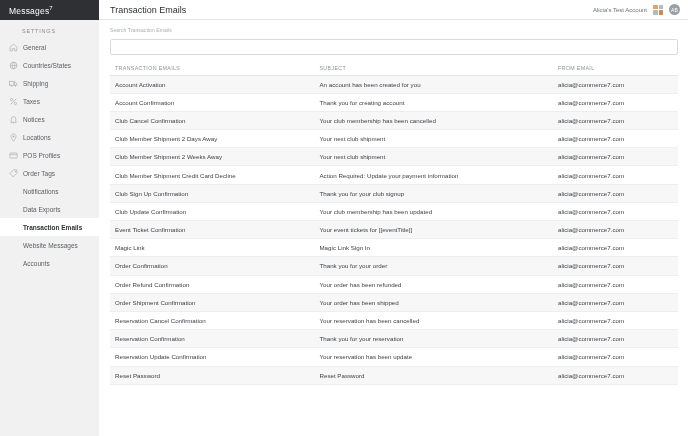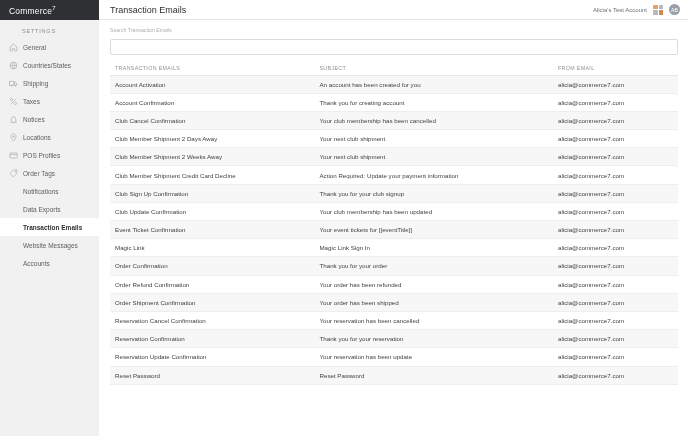--- a/index.html
+++ b/index.html
@@ -208,21 +208,21 @@
   .col-subject { width: 42%; }
   .col-from { width: 22%; }
 </style>
 </head>
 <body>
 
 <div id="app">
 
   <div class="sidebar">
     <div class="brand">
-      <span class="brand-text"><span>Commerce</span><span class="sup">7</span></span>
+      <span class="brand-text"><span>Messages</span><span class="sup">7</span></span>
     </div>
     <div class="sidebar-body">
       <div class="settings-head">SETTINGS</div>
 
       <div class="nav-item">
         <span class="nav-icon">
             <svg width="9" height="9" viewBox="0 0 16 16">
               <path d="M8 2L2 7v7h4V10h4v4h4V7z" fill="none" stroke="#6d7175" stroke-width="1.2"></path>
             </svg>
           </span>

